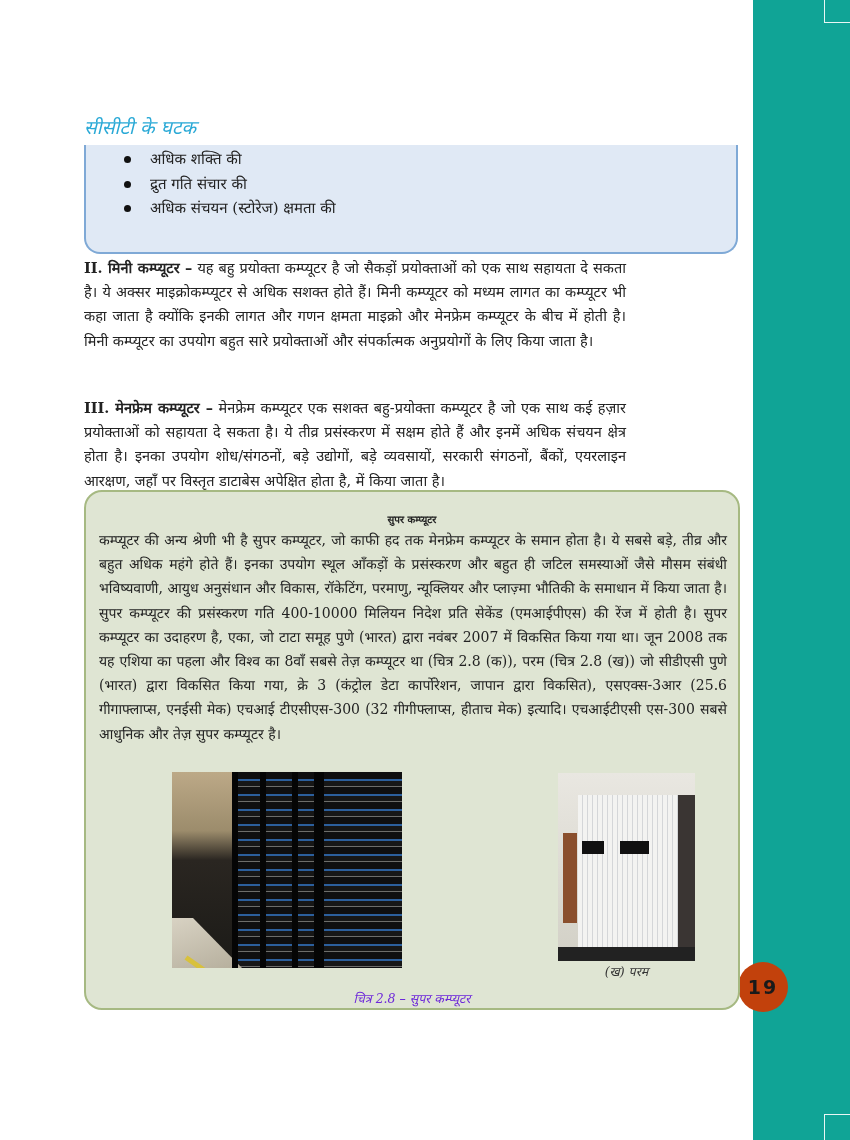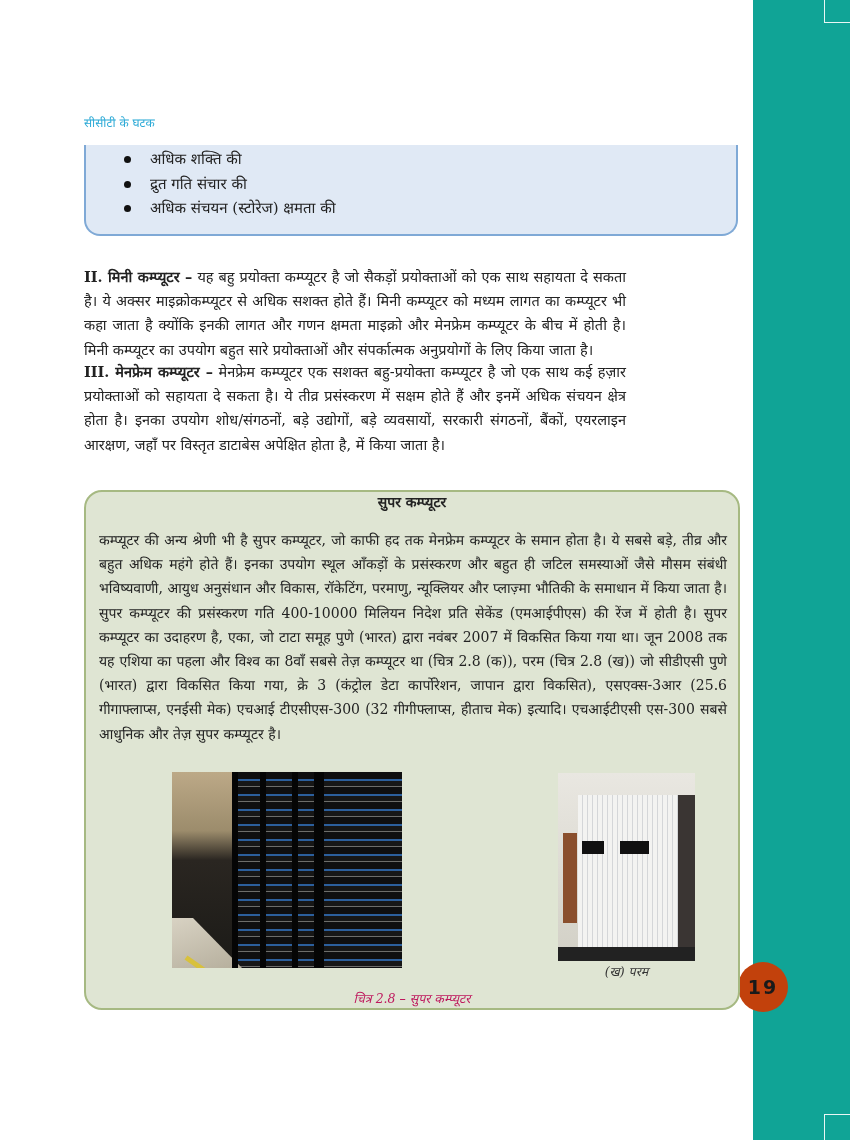--- a/index.html
+++ b/index.html
@@ -55,29 +55,30 @@
       font-family: "DejaVu Sans", "Liberation Sans", sans-serif;
       font-size: 19px;
       font-weight: bold;
       color: #1a1a1a;
       letter-spacing: 2px;
     }
     .running-header {
       position: absolute;
       left: 84px;
       top: 114px;
-      font-size: 12px;
+      font-size: 19px;
+      font-style: italic;
       color: #2aa9d6;
     }
     .blue-box {
       position: absolute;
       left: 84px;
       top: 145px;
       width: 654px;
-      height: 91px;
+      height: 109px;
       background: #e0e9f5;
       border: 2px solid #7fa9d6;
       border-top: none;
       border-radius: 0 0 16px 16px;
       box-sizing: border-box;
       padding: 2px 0 0 38px;
     }
     .blue-box ul {
       margin: 0;
       padding: 0;
@@ -104,40 +105,40 @@
       left: 84px;
       width: 542px;
       font-size: 14.5px;
       line-height: 24.2px;
       text-align: justify;
       color: #222;
     }
     .body-text .term {
       font-weight: bold;
     }
-    .para-mini { top: 265px; }
-    .para-mainframe { top: 360px; }
+    .para-mini { top: 256px; }
+    .para-mainframe { top: 396px; }
     .green-box {
       position: absolute;
       left: 84px;
       top: 490px;
       width: 656px;
       height: 520px;
       background: #dfe5d3;
       border: 2.5px solid #a6b982;
       border-radius: 18px;
       box-sizing: border-box;
     }
     .green-title {
       position: absolute;
       left: 0;
-      top: 0;
+      top: 20px;
       width: 100%;
       text-align: center;
-      font-size: 14px;
+      font-size: 10px;
       font-weight: bold;
       color: #222;
     }
     .green-text {
       position: absolute;
       left: 13px;
       top: 36px;
       width: 628px;
       font-size: 14px;
       line-height: 24.2px;
@@ -239,21 +240,21 @@
       font-style: italic;
       color: #333;
       text-align: center;
     }
     .cap-eka { left: 86px; top: 479px; width: 230px; }
     .cap-param { left: 472px; top: 471px; width: 137px; }
     .cap-fig {
       left: 0;
       top: 498px;
       width: 100%;
-      color: #be185d;
+      color: #6d28d9;
       font-size: 12.5px;
     }
   </style>
 </head>
 <body>
 
 <div class="teal-strip"></div>
 <div class="corner-mark-top"></div>
 <div class="corner-mark-bottom"></div>
 <div class="page-number">19</div>

